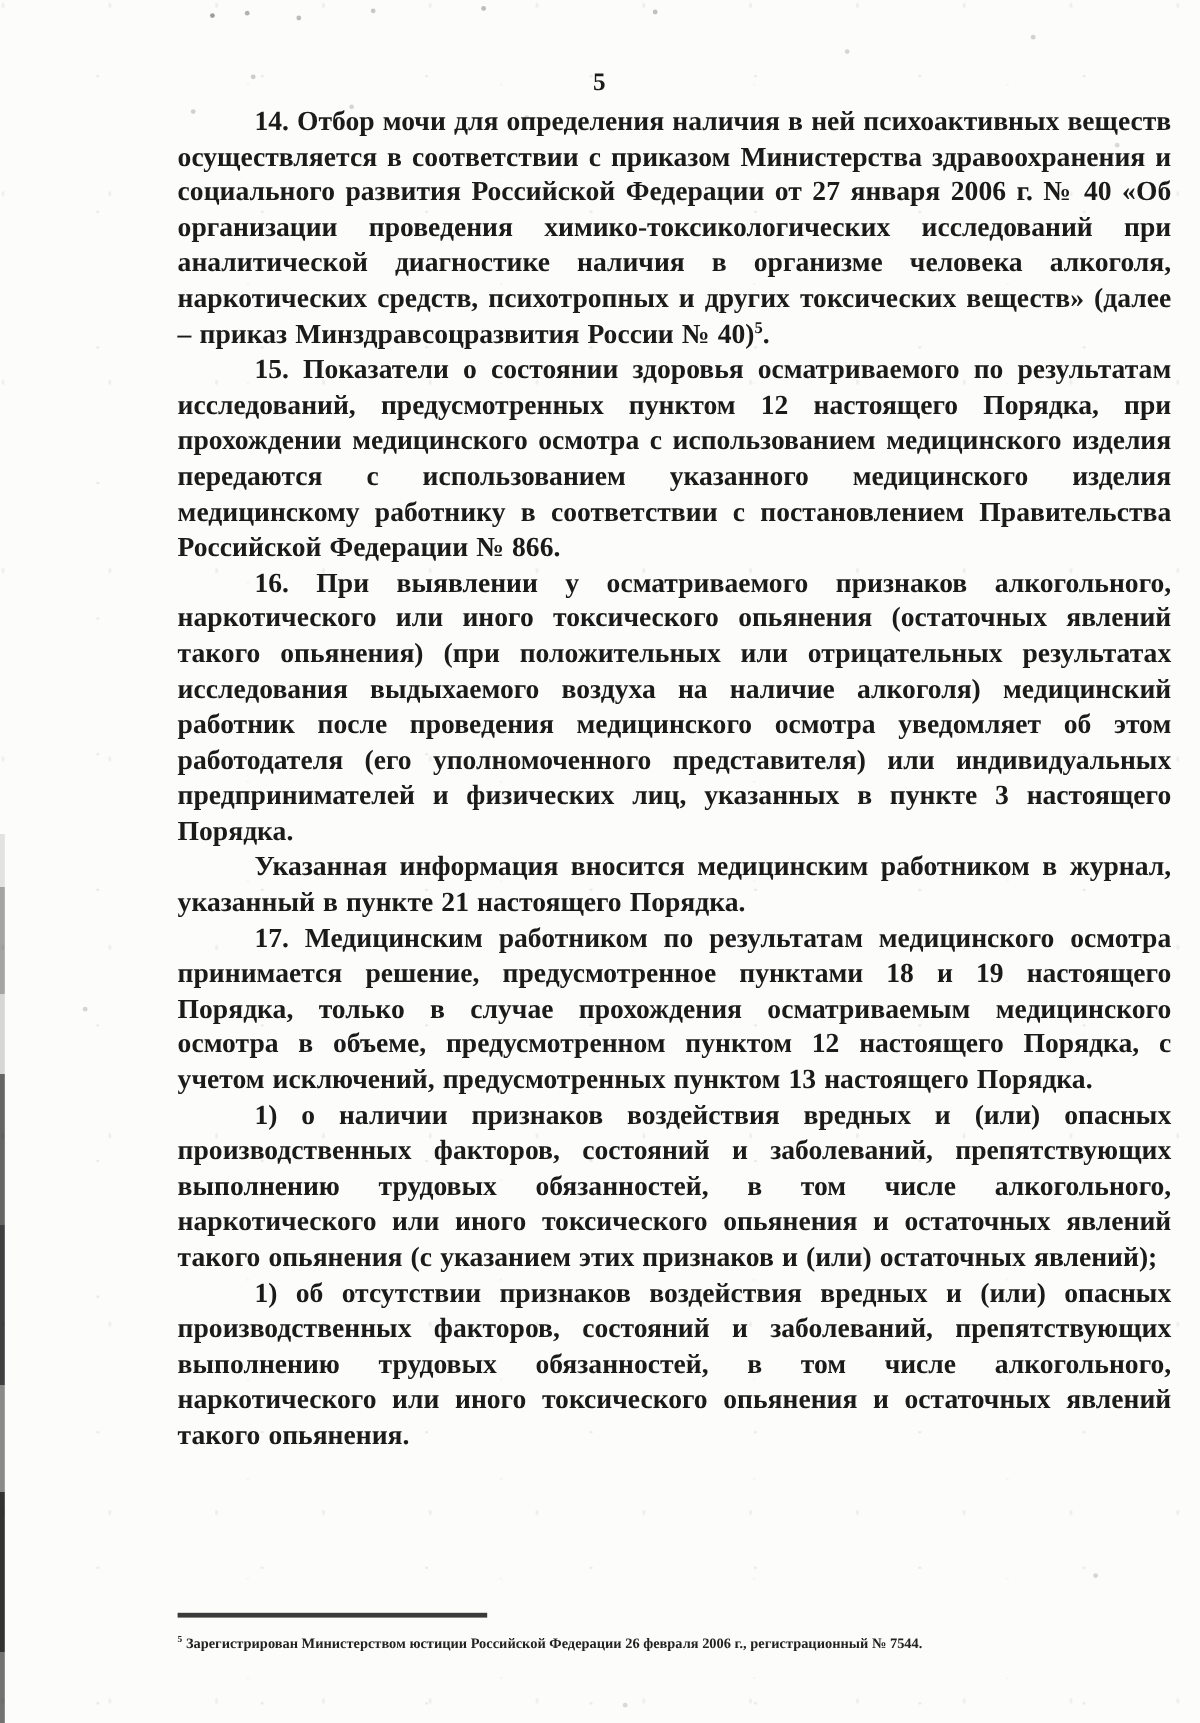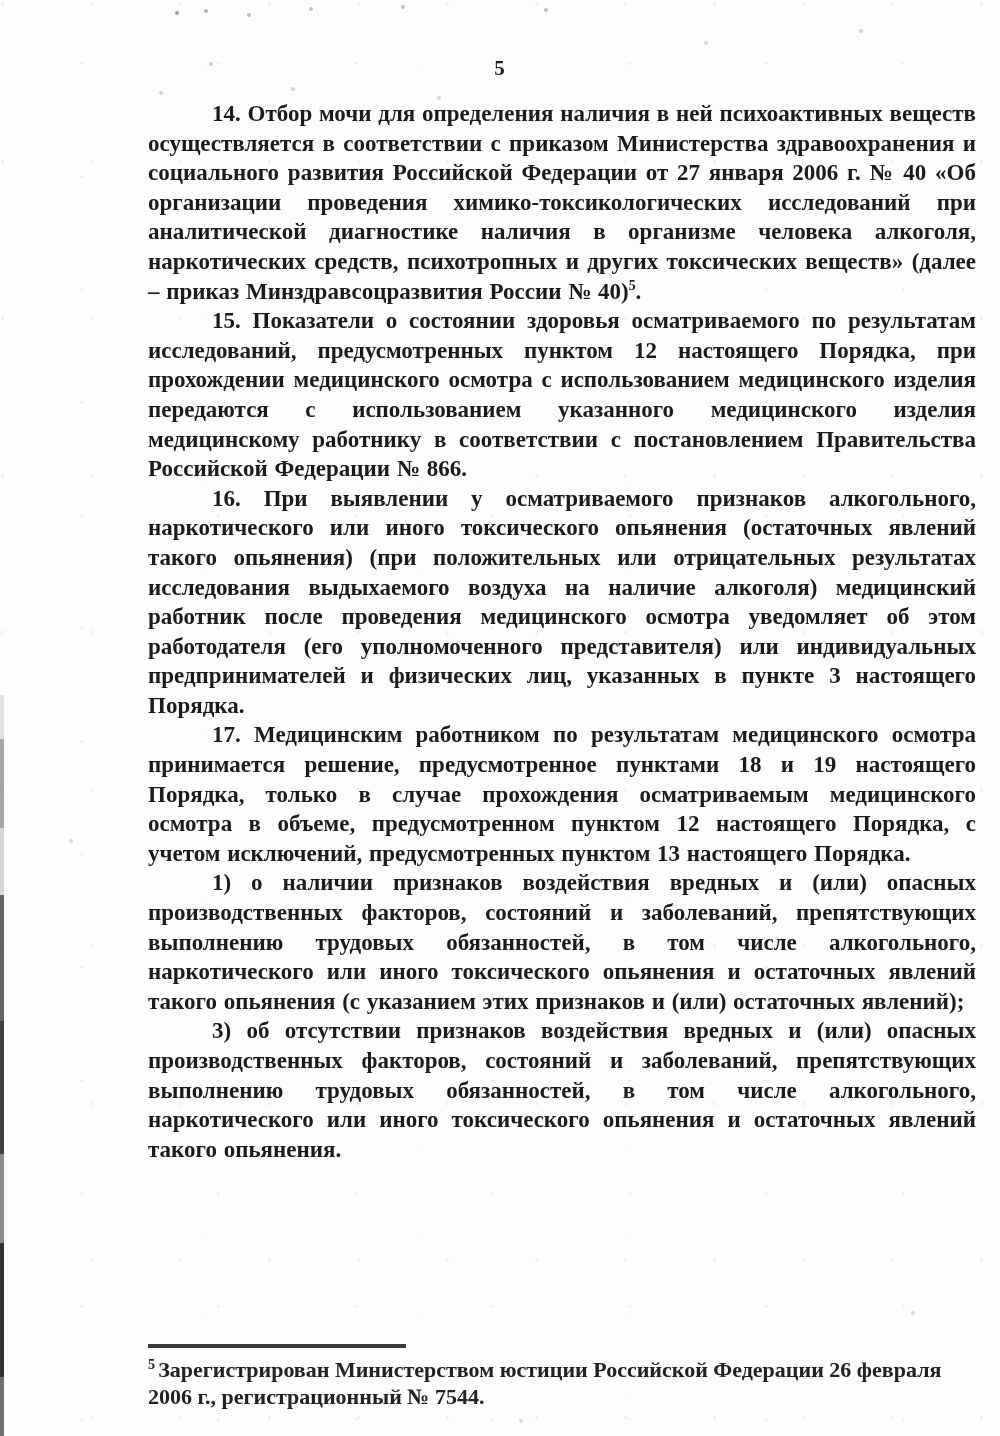--- a/index.html
+++ b/index.html
@@ -28,21 +28,21 @@
     top: 56px;
     left: 0;
     width: 1000px;
     text-align: center;
     font-size: 21px;
     font-weight: bold;
     letter-spacing: 1px;
   }
   .content {
     position: absolute;
-    top: 99px;
+    top: 86px;
     left: 148px;
     width: 828px;
   }
   .content p {
     margin: 0;
     padding: 0;
     text-align: justify;
     text-indent: 64px;
     font-size: 23px;
     line-height: 29.6px;
@@ -60,21 +60,21 @@
     top: 1344px;
     width: 830px;
   }
   .footnote-rule {
     width: 258px;
     height: 0;
     border-top: 4px solid #3a3a3a;
     margin-bottom: 8px;
   }
   .footnote-text {
-    font-size: 22px;
+    font-size: 12px;
     line-height: 27px;
     font-weight: bold;
     text-align: left;
     color: #222;
   }
   .footnote-text sup {
     font-size: 0.65em;
     line-height: 0;
     vertical-align: super;
     margin-right: 3px;
@@ -129,23 +129,24 @@
 
   <div class="speckles"></div>
   <div class="edge-artifact-left"></div>
 
   <div class="page-number">5</div>
 
   <div class="content">
     <p><span>14. Отбор мочи для определения наличия в ней психоактивных веществ осуществляется в соответствии с приказом Министерства здравоохранения и социального развития Российской Федерации от 27 января 2006 г. № 40 «Об организации проведения химико-токсикологических исследований при аналитической диагностике наличия в организме человека алкоголя, наркотических средств, психотропных и других токсических веществ» (далее – приказ Минздравсоцразвития России № 40)</span><sup>5</sup><span>.</span></p>
     <p><span>15. Показатели о состоянии здоровья осматриваемого по результатам исследований, предусмотренных пунктом 12 настоящего Порядка, при прохождении медицинского осмотра с использованием медицинского изделия передаются с использованием указанного медицинского изделия медицинскому работнику в соответствии с постановлением Правительства Российской Федерации № 866.</span></p>
     <p><span>16. При выявлении у осматриваемого признаков алкогольного, наркотического или иного токсического опьянения (остаточных явлений такого опьянения) (при положительных или отрицательных результатах исследования выдыхаемого воздуха на наличие алкоголя) медицинский работник после проведения медицинского осмотра уведомляет об этом работодателя (его уполномоченного представителя) или индивидуальных предпринимателей и физических лиц, указанных в пункте 3 настоящего Порядка.</span></p>
+    <p><span>Указанная информация вносится медицинским работником в журнал, указанный в пункте 21 настоящего Порядка.</span></p>
     <p><span>17. Медицинским работником по результатам медицинского осмотра принимается решение, предусмотренное пунктами 18 и 19 настоящего Порядка, только в случае прохождения осматриваемым медицинского осмотра в объеме, предусмотренном пунктом 12 настоящего Порядка, с учетом исключений, предусмотренных пунктом 13 настоящего Порядка.</span></p>
     <p><span>1) о наличии признаков воздействия вредных и (или) опасных производственных факторов, состояний и заболеваний, препятствующих выполнению трудовых обязанностей, в том числе алкогольного, наркотического или иного токсического опьянения и остаточных явлений такого опьянения (с указанием этих признаков и (или) остаточных явлений);</span></p>
-    <p><span>3) об отсутствии признаков воздействия вредных и (или) опасных производственных факторов, состояний и заболеваний, препятствующих выполнению трудовых обязанностей, в том числе алкогольного, наркотического или иного токсического опьянения и остаточных явлений такого опьянения.</span></p>
+    <p><span>1) об отсутствии признаков воздействия вредных и (или) опасных производственных факторов, состояний и заболеваний, препятствующих выполнению трудовых обязанностей, в том числе алкогольного, наркотического или иного токсического опьянения и остаточных явлений такого опьянения.</span></p>
   </div>
 
   <div class="footnote">
     <div class="footnote-rule"></div>
     <div class="footnote-text"><sup>5</sup><span>Зарегистрирован Министерством юстиции Российской Федерации 26 февраля 2006 г., регистрационный № 7544.</span></div>
   </div>
 
 </div>
 
 </body></html>

